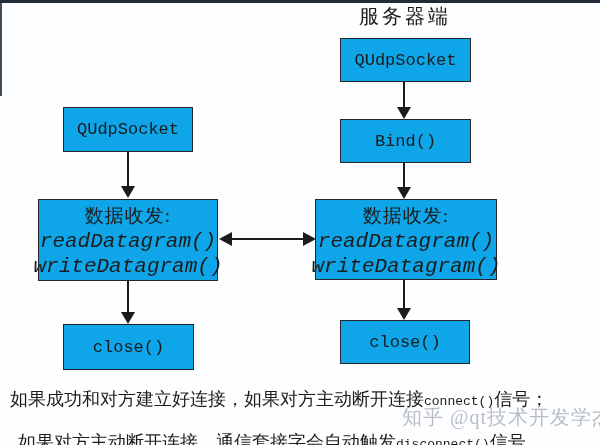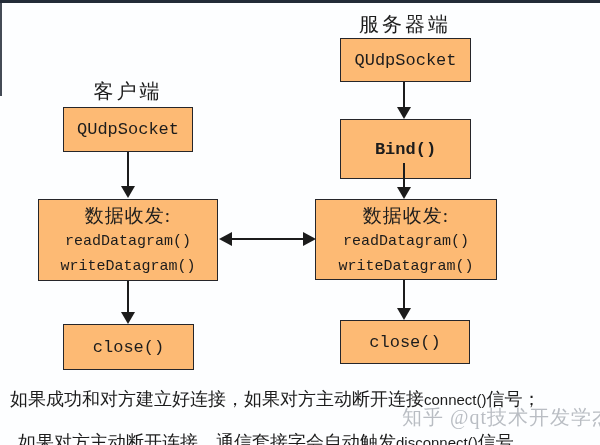--- a/index.html
+++ b/index.html
@@ -18,37 +18,36 @@
     position:relative;width:600px;height:445px;
     background:var(--background);overflow:hidden;
   }
   .edge-top{position:absolute;left:0;top:0;width:600px;height:3px;background:var(--edge-strip);}
   .edge-left{position:absolute;left:0;top:0;width:2px;height:96px;background:var(--edge-strip);opacity:.85;}
 
   .title{
     position:absolute;text-align:center;
     font-size:20px;line-height:22px;letter-spacing:3px;
     font-family:"Liberation Serif","DejaVu Serif",serif;
-    margin-top:8px;
   }
   .node{
     position:absolute;box-sizing:border-box;
-    border:1.5px solid #26262a;background:#fdba74;
+    border:1.5px solid #26262a;background:#0ea5e9;
     display:flex;align-items:center;justify-content:center;
     font-family:"Liberation Mono","DejaVu Sans Mono",monospace;
     font-size:17px;color:var(--ink);
   }
   .node.multi{flex-direction:column;justify-content:center;padding-top:2px;}
   .node .cn{
     font-family:"Liberation Serif","DejaVu Serif",serif;
     font-size:19px;line-height:26px;letter-spacing:1px;
   }
   .node .code{
     font-family:"Liberation Mono","DejaVu Sans Mono",monospace;
-    font-size:15px;line-height:25px;
+    font-size:21px;line-height:25px;font-style:italic;
   }
 
   .varrow{position:absolute;width:14px;display:flex;flex-direction:column;align-items:center;}
   .varrow .shaft{width:2px;flex:1;background:var(--ink);}
   .varrow .head-down{
     width:0;height:0;
     border-left:7px solid transparent;border-right:7px solid transparent;
     border-top:12px solid var(--ink);
   }
   .harrow{position:absolute;height:16px;display:flex;align-items:center;}
@@ -63,54 +62,53 @@
     border-top:7px solid transparent;border-bottom:7px solid transparent;
     border-left:13px solid var(--ink);
   }
 
   .footer-line{
     position:absolute;white-space:nowrap;
     font-size:18px;line-height:22px;
     font-family:"Liberation Serif","DejaVu Serif",serif;
   }
   .footer-line .code{
-    font-family:Liberation Sans, sans-serif;
-    font-size:15px;
+    font-family:Liberation Mono, monospace;
+    font-size:13px;
   }
   .watermark{
     position:absolute;left:402px;top:404px;
     font-size:20px;color:var(--watermark);opacity:.8;
     letter-spacing:1px;white-space:nowrap;
     font-family:"Liberation Serif","DejaVu Serif",serif;
   }
 </style>
 </head>
 <body>
 
 <div class="canvas">
 
   <div class="edge-top"></div>
   <div class="edge-left"></div>
 
-  <div class="title" style="left:63px;top:72px;width:130px;">客户端</div>
   <div class="title" style="left:335px;top:5px;width:140px;">服务器端</div>
 
   <div class="node" style="left:63px;top:107px;width:130px;height:45px;">QUdpSocket</div>
 
   <div class="node multi" style="left:38px;top:199px;width:180px;height:82px;">
     <div class="cn">数据收发:</div>
     <div class="code">readDatagram()</div>
     <div class="code">writeDatagram()</div>
   </div>
 
   <div class="node" style="left:63px;top:324px;width:131px;height:46px;">close()</div>
 
   <div class="node" style="left:340px;top:38px;width:131px;height:44px;">QUdpSocket</div>
 
-  <div class="node" style="left:340px;top:119px;width:131px;height:60px;font-weight:bold;">Bind()</div>
+  <div class="node" style="left:340px;top:119px;width:131px;height:44px;">Bind()</div>
 
   <div class="node multi" style="left:315px;top:199px;width:182px;height:81px;">
     <div class="cn">数据收发:</div>
     <div class="code">readDatagram()</div>
     <div class="code">writeDatagram()</div>
   </div>
 
   <div class="node" style="left:340px;top:320px;width:130px;height:44px;">close()</div>
 
   <div class="varrow" style="left:121px;top:152px;height:46px;">

